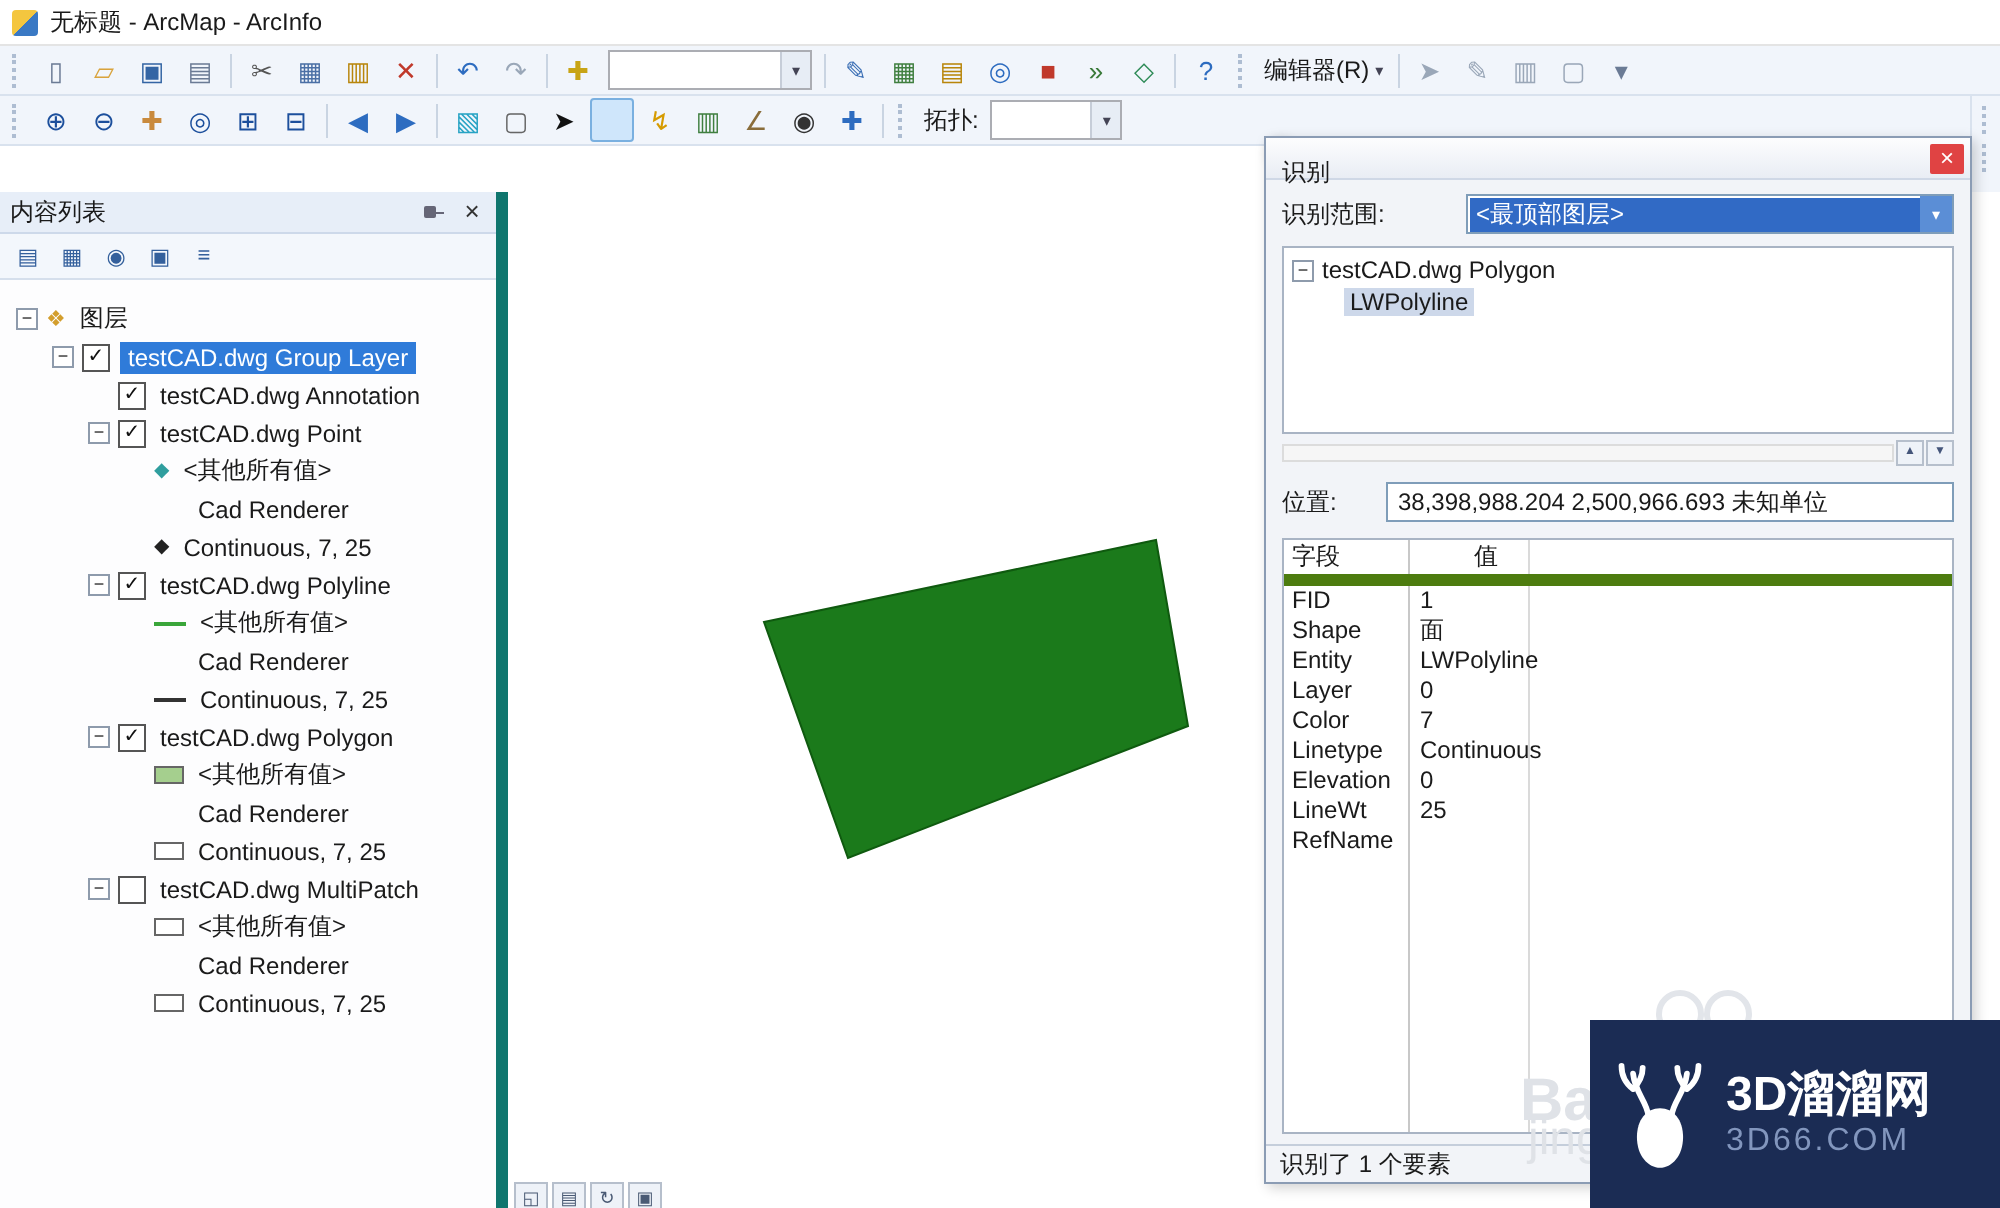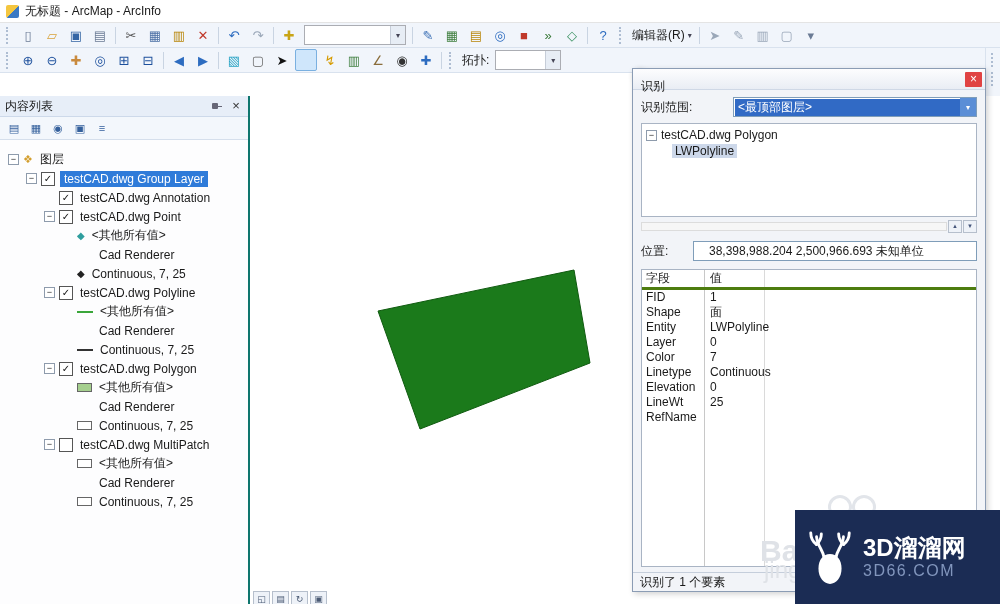--- a/index.html
+++ b/index.html
@@ -24,21 +24,21 @@
   .tcombo{height:18px;background:#fff;border:1px solid #abadb3;display:inline-flex;align-items:center;margin:0 3px;}
   .tcombo-text{flex:1;padding:0 4px;font-size:11px;white-space:nowrap;overflow:hidden;}
   .tcombo-arrow{width:14px;height:100%;display:flex;align-items:center;justify-content:center;background:#e7edf5;border-left:1px solid #c6cdd8;font-size:8px;color:#445;}
   .tlabel{padding:0 3px;white-space:nowrap;}
   .tlabel-arrow{font-size:8px;color:#445;padding-right:4px;}
   .edge-strip{position:absolute;right:0;top:48px;width:14px;height:48px;background:#f1f5fb;border-left:1px solid #d9e2ee;z-index:5;}
   .edge-strip i{display:block;margin:5px auto;width:2px;height:14px;border-left:2px dotted #aebdd2;}
   
   .main{position:absolute;top:96px;left:0;right:0;bottom:0;display:flex;}
   
-  .toc{width:248px;display:flex;flex-direction:column;background:#fdfdfe;border-right:2px solid #0f766e;justify-content:flex-end;}
+  .toc{width:248px;display:flex;flex-direction:column;background:#fdfdfe;border-right:6px solid #0f766e;justify-content:flex-end;}
   .toc-header{height:20px;display:flex;align-items:center;background:#e7eef8;border-bottom:1px solid #cdd9ea;padding:0 5px;gap:6px;}
   .toc-header .ttl{flex:1;}
   .pin-icon{position:relative;width:12px;height:12px;display:inline-block;}
   .pin-icon::before{content:"";position:absolute;left:1px;top:3px;width:6px;height:6px;background:#667;border-radius:1px;}
   .pin-icon::after{content:"";position:absolute;left:7px;top:6px;width:4px;height:1px;background:#667;}
   .toc-close{width:14px;text-align:center;color:#333;font-size:13px;line-height:14px;cursor:default;}
   .toc-toolbar{height:22px;display:flex;align-items:center;background:#f3f7fc;border-bottom:1px solid #d5dfec;padding-left:4px;gap:2px;}
   .toc-tbtn{width:18px;height:18px;display:flex;align-items:center;justify-content:center;border:1px solid transparent;}
   .toc-tbtn span{font-size:11px;color:#34609c;}
   .toc-tree{flex:1;overflow:hidden;padding-top:10px;background:#fdfdfe;}
@@ -78,26 +78,26 @@
   .id-combo .arrow{width:16px;height:100%;flex:none;display:flex;align-items:center;justify-content:center;background:#5b8ed6;color:#fff;font-size:8px;}
   .id-tree{margin-top:6px;height:86px;background:#fff;border:1px solid #a9b4c4;padding:3px 4px;flex:none;overflow:hidden;}
   .id-tree .root{display:flex;align-items:center;height:16px;}
   .id-tree .child{margin-left:26px;height:16px;display:flex;align-items:center;}
   .id-tree .child .hl{background:#cdd8ea;padding:0 3px;}
   .id-strip{margin-top:3px;height:12px;display:flex;align-items:center;gap:1px;flex:none;}
   .id-strip .track{flex:1;height:9px;background:#f6f6f6;border:1px solid #dcdcdc;box-sizing:border-box;}
   .strip-btn{width:12px;height:11px;border:1px solid #b6bfcc;background:#eef2f8;font-size:6px;display:flex;align-items:center;justify-content:center;color:#44557a;}
   .loc-row{margin-top:9px;}
   .loc-label{width:52px;flex:none;}
-  .loc-box{flex:1;height:16px;background:#fff;border:1px solid #7f9db9;padding:1px 15px;white-space:nowrap;overflow:hidden;font-size:12px;}
+  .loc-box{flex:1;height:16px;background:#fff;border:1px solid #7f9db9;padding:1px 5px;white-space:nowrap;overflow:hidden;font-size:12px;}
   .id-table{margin-top:8px;flex:1;background:#fff;border:1px solid #a9b4c4;position:relative;overflow:hidden;padding-top:1px;}
   .id-table::before{content:"";position:absolute;left:62px;top:0;bottom:0;width:1px;background:#c8c8c8;}
   .id-table::after{content:"";position:absolute;left:122px;top:0;bottom:0;width:1px;background:#dadada;}
   .id-tr{height:15px;line-height:15px;display:flex;position:relative;z-index:1;}
-  .id-tr.head{border-bottom:3px solid #4d7c0f;height:16px;}
+  .id-tr.head{border-bottom:6px solid #4d7c0f;height:16px;gap:27px;}
   .id-td{white-space:nowrap;}
   .id-td.f{width:62px;flex:none;padding-left:4px;box-sizing:border-box;}
   .id-td.v{padding-left:6px;}
   .id-status{position:absolute;left:0;right:0;bottom:0;height:18px;border-top:1px solid #c5cedb;background:#f2f4f8;
              display:flex;align-items:center;padding-left:7px;}
   
   .wm-layer{position:absolute;left:0;top:0;width:100%;height:100%;pointer-events:none;z-index:200;}
   .wm-circle{position:absolute;width:18px;height:18px;border:3px solid #e2e5ea;border-radius:50%;}
   .wm-ba{position:absolute;left:760px;top:534px;font-size:30px;font-weight:bold;color:#dfe2e7;}
   .wm-jing{position:absolute;left:764px;top:556px;font-size:24px;color:#dfe2e7;}

